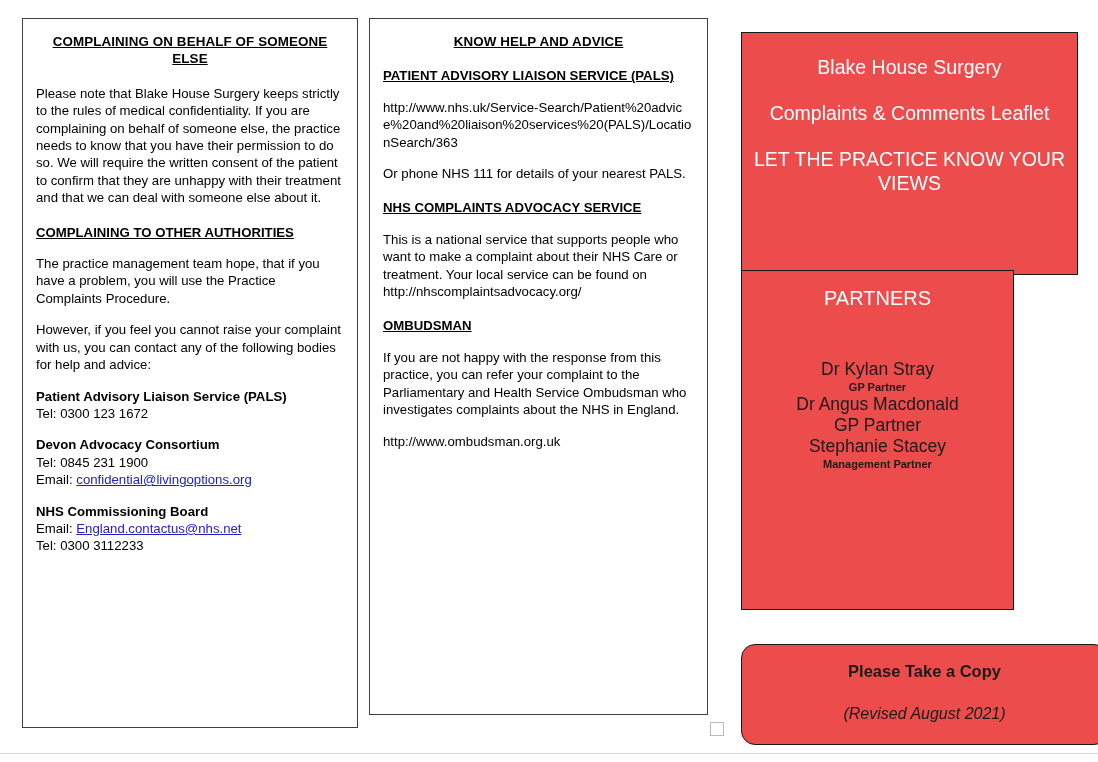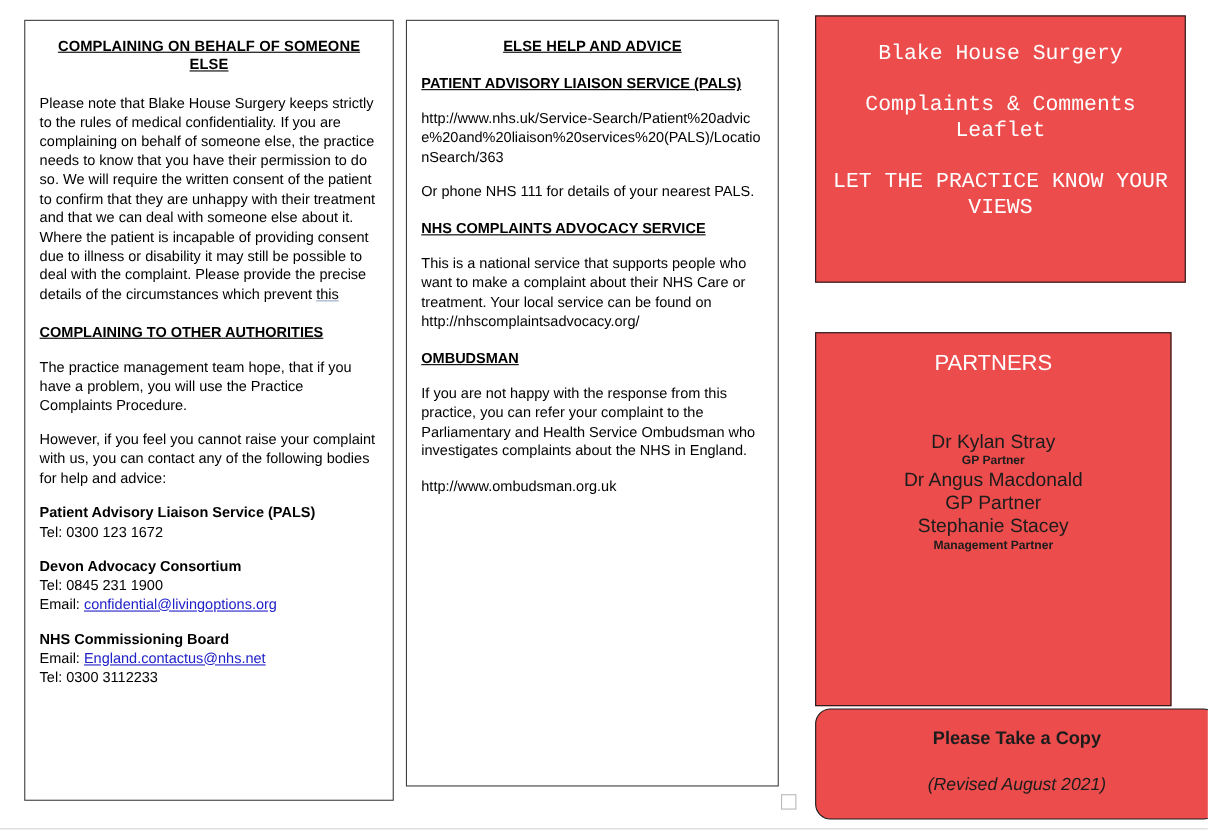--- a/index.html
+++ b/index.html
@@ -71,22 +71,22 @@
 
   
   .redbox {
     position: absolute;
     box-sizing: border-box;
     border: 1.4px solid #1a1a1a;
     background: #ec4c4c;
     text-align: center;
     overflow: hidden;
   }
-  #redbox-header  { left: 741px; top: 14px;  width: 337px; height: 243px; font-family: Liberation Mono, monospace; }
-  #redbox-partners{ left: 741px; top: 302px; width: 324px; height: 340px; }
+  #redbox-header  { left: 741px; top: 32px;  width: 337px; height: 243px; }
+  #redbox-partners{ left: 741px; top: 270px; width: 273px; height: 340px; }
   #redbox-copy    { left: 741px; top: 644px; width: 367px; height: 101px; border-radius: 14px; }
 
   .hdr-line {
     color: #ffffff;
     font-size: 19.5px;
     line-height: 24px;
   }
   .hdr-line.caps { font-size: 19.5px; }
   .hdr-spacer { height: 22px; }
 
@@ -141,21 +141,20 @@
 </style>
 </head>
 <body>
 
 <div class="page">
 
   <div class="panel" id="panel-left">
     <div class="panel-title">COMPLAINING ON BEHALF OF SOMEONE ELSE</div>
     <div class="gap-m"></div>
     <p class="body-p">Please note that Blake House Surgery keeps strictly to the rules of medical confidentiality. If you are complaining on behalf of someone else, the practice needs to know that you have their permission to do so.  We will require the written consent of the patient to confirm that they are unhappy with their treatment and that we can deal with someone else about it.</p>
-    <p class="body-p"><span>Where the patient is incapable of providing consent due to illness or disability it may still be possible to deal with the complaint. Please provide the precise details of the circumstances which prevent </span><span class="softlink">this</span></p>
     <div class="gap-m"></div>
     <div class="sub-head">COMPLAINING TO OTHER AUTHORITIES</div>
     <div class="gap-s"></div>
     <p class="body-p">The practice management team hope, that if you have a problem, you will use the Practice Complaints Procedure.</p>
     <div class="gap-s"></div>
     <p class="body-p">However, if you feel you cannot raise your complaint with us, you can contact any of the following bodies for help and advice:</p>
     <div class="gap-s"></div>
 
     <p class="bold-line">Patient Advisory Liaison Service (PALS)</p>
     <p class="body-p">Tel: 0300 123 1672</p>
@@ -165,21 +164,21 @@
     <p class="body-p">Tel: 0845 231 1900</p>
     <p class="body-p"><span>Email: </span><span class="lnk">confidential@livingoptions.org</span></p>
     <div class="gap-s"></div>
 
     <p class="bold-line">NHS Commissioning Board</p>
     <p class="body-p"><span>Email: </span><span class="lnk">England.contactus@nhs.net</span></p>
     <p class="body-p">Tel: 0300 3112233</p>
   </div>
 
   <div class="panel" id="panel-mid">
-    <div class="panel-title">ELSE HELP AND ADVICE</div>
+    <div class="panel-title">KNOW HELP AND ADVICE</div>
     <div class="gap-m"></div>
 
     <div class="sub-head">PATIENT ADVISORY LIAISON SERVICE (PALS)</div>
     <div class="gap-s"></div>
     <p class="body-p wrapurl">http://www.nhs.uk/Service-Search/Patient%20advice%20and%20liaison%20services%20(PALS)/LocationSearch/363</p>
     <div class="gap-s"></div>
     <p class="body-p">Or phone NHS 111 for details of your nearest PALS.</p>
     <div class="gap-m"></div>
 
     <div class="sub-head">NHS COMPLAINTS ADVOCACY SERVICE</div>

